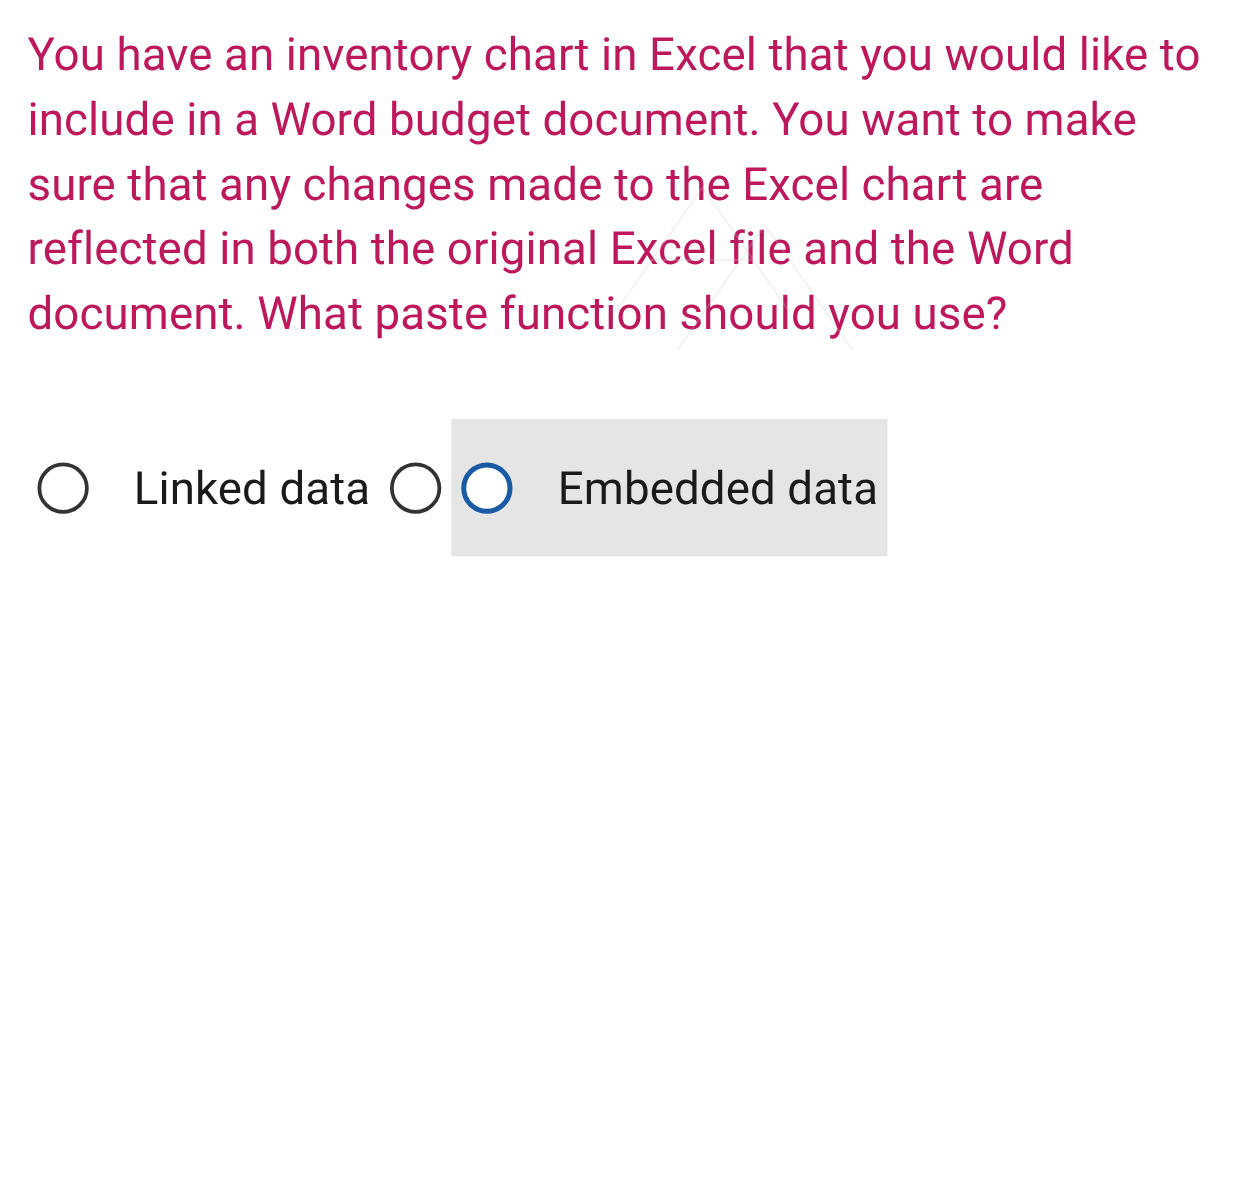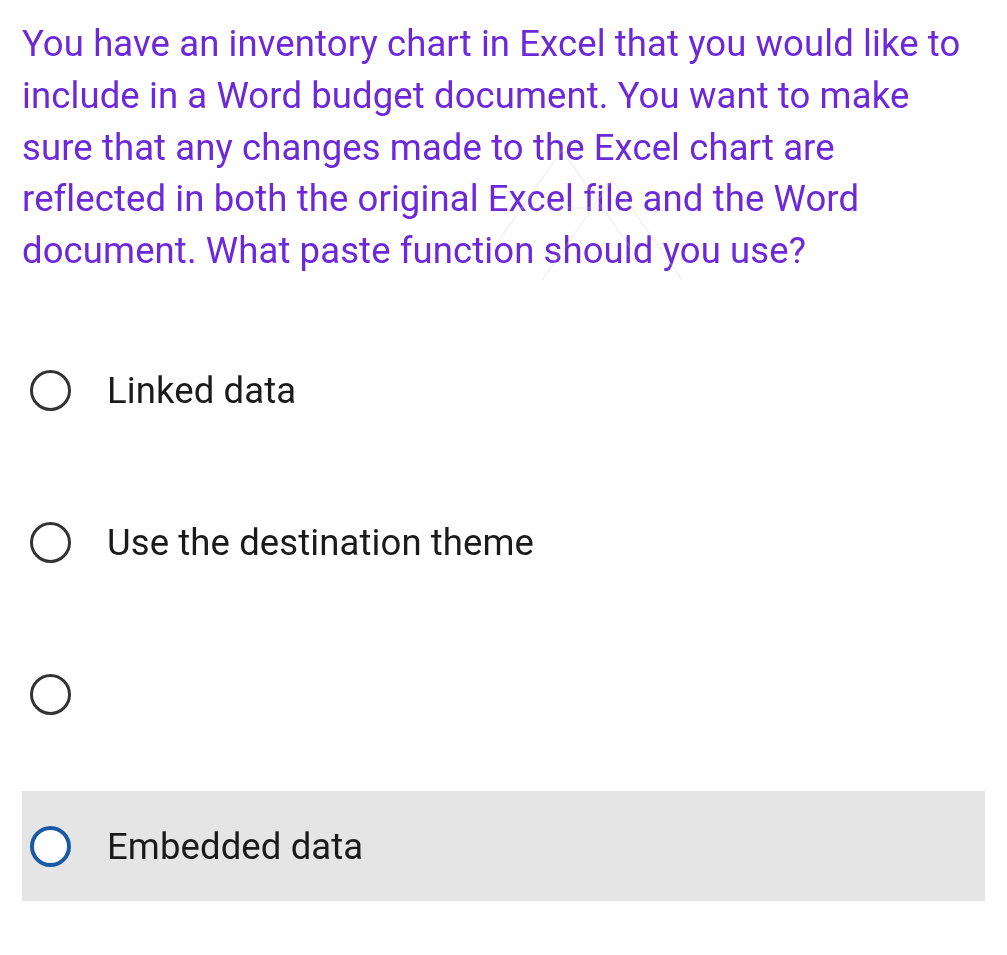--- a/index.html
+++ b/index.html
@@ -12,37 +12,36 @@
       background: #ffffff;
       width: 1007px;
       height: 955px;
       padding: 18px 22px 0 22px;
       color: #1a1a1a;
       overflow: hidden;
     }
     .question-text {
       font-size: 36.5px;
       line-height: 1.42;
-      color: #6d28d9;
+      color: #be185d;
       margin-bottom: 58px;
       letter-spacing: 0.1px;
       position: relative;
     }
     .watermark {
       position: absolute;
       top: 112px;
       left: 450px;
       width: 250px;
       height: 160px;
       pointer-events: none;
       opacity: 0.25;
     }
     .options {
       display: flex;
-      flex-direction: column;
     }
     .option {
       display: flex;
       align-items: center;
       gap: 36px;
       padding: 28px 8px 28px 8px;
       cursor: pointer;
       min-height: 110px;
     }
     .option.selected {
@@ -87,24 +86,20 @@
 
 <div class="options">
 
   <div class="option">
     <div class="radio"></div>
     <div class="option-label">Linked data</div>
   </div>
 
   <div class="spacer"></div>
 
-  <div class="option">
-    <div class="radio"></div>
-    <div class="option-label">Use the destination theme</div>
-  </div>
 
   <div class="spacer"></div>
 
   <div class="option">
     <div class="radio"></div>
   </div>
 
   <div class="spacer"></div>
 
   <div class="option selected">

